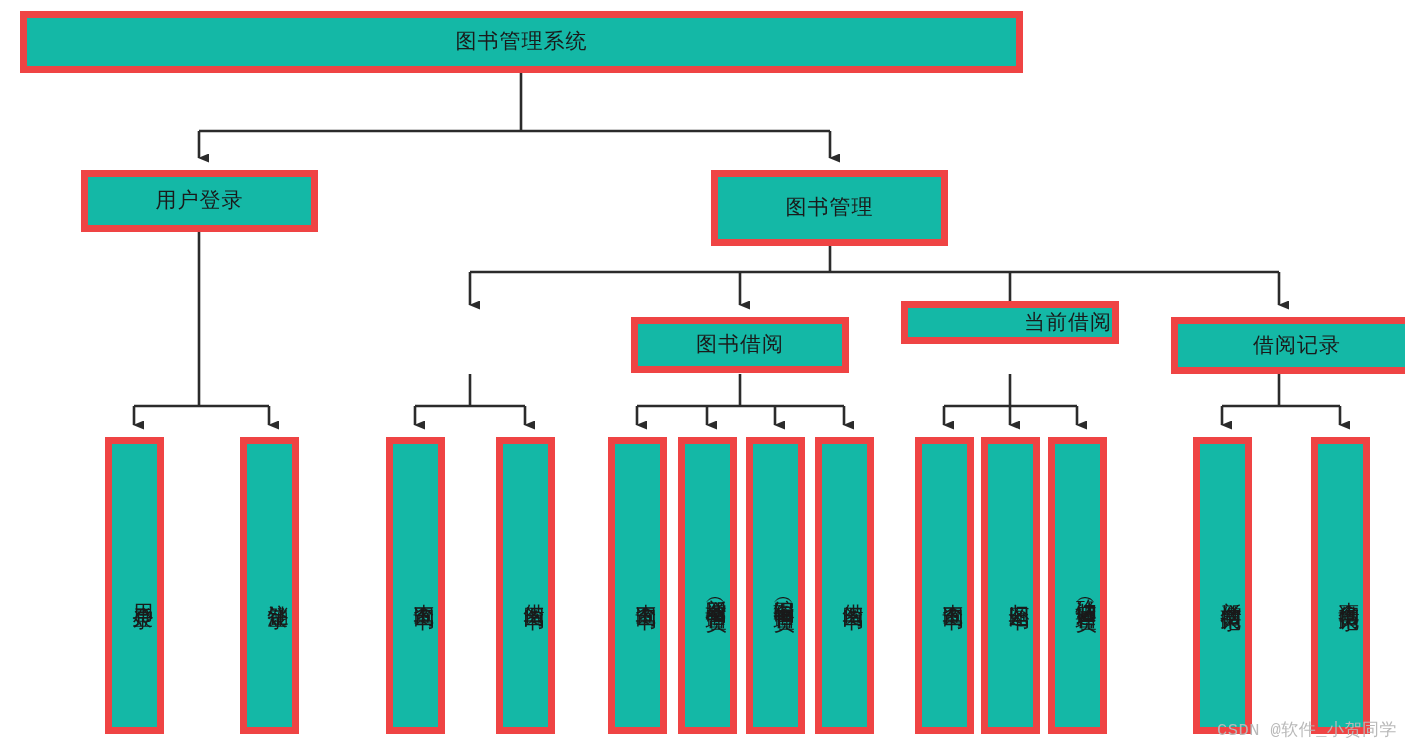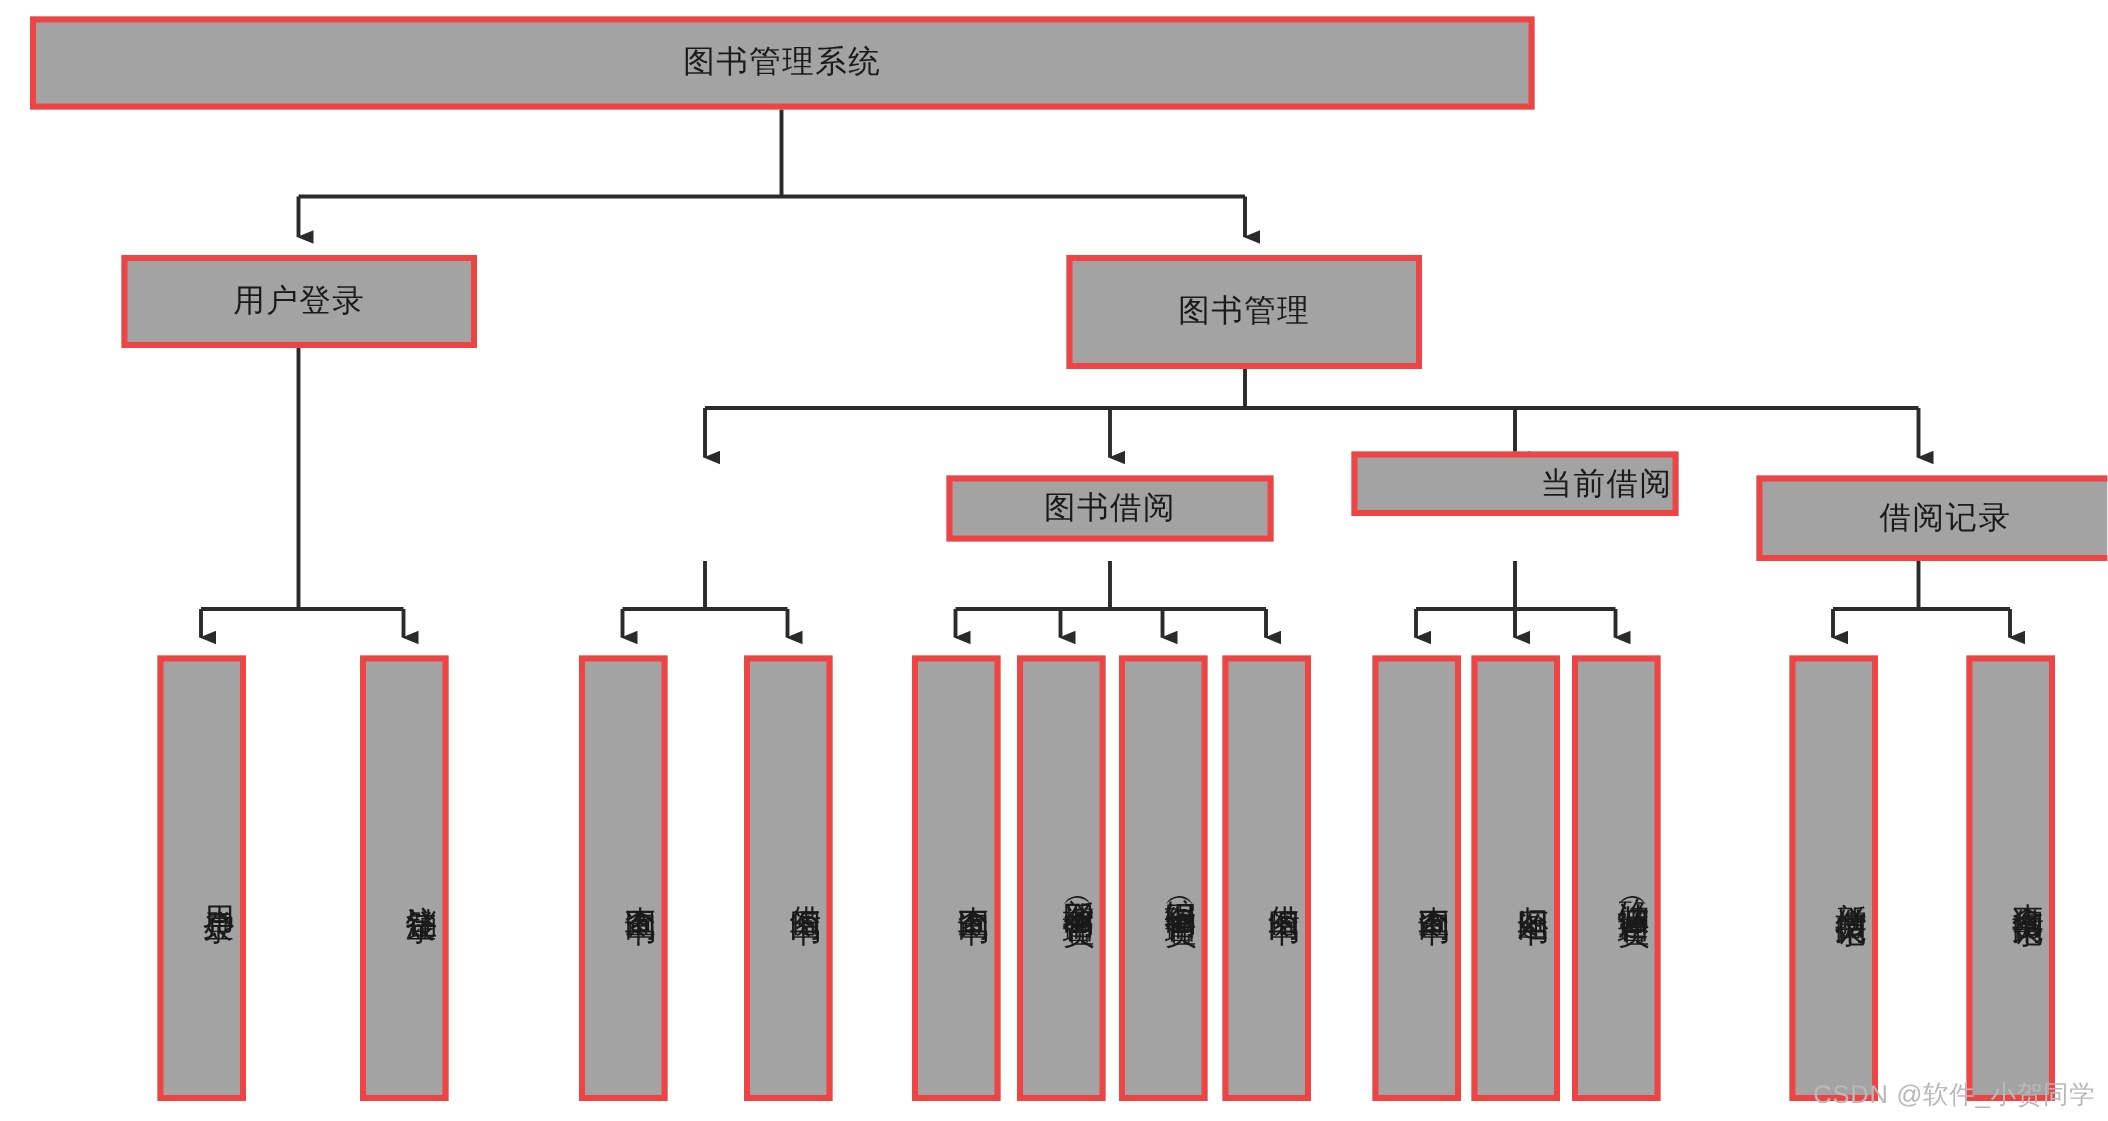--- a/index.html
+++ b/index.html
@@ -18,22 +18,22 @@
   #wires {
     position: absolute;
     left: 0; top: 0;
     width: 1405px;
     height: 747px;
     pointer-events: none;
   }
   .node {
     position: absolute;
     box-sizing: border-box;
-    border: 4px solid #ef4444;
-    background: #a3a3a3;
+    border: 7px solid #ef4444;
+    background: #14b8a6;
     display: flex;
     align-items: center;
     justify-content: center;
     color: #1a1a1a;
   }
   .node.horiz {
     font-size: 21px;
     letter-spacing: 1px;
     line-height: 1.2;
     text-align: center;
@@ -55,21 +55,21 @@
     white-space: nowrap;
   }
   #watermark {
     position: absolute;
     right: 8px;
     bottom: 6px;
     font-size: 17px;
     color: #b9b9b9;
     letter-spacing: 0.5px;
     white-space: nowrap;
-    font-family: Liberation Sans, sans-serif;
+    font-family: Liberation Mono, monospace;
   }
 </style>
 </head>
 <body>
 
 <div id="canvas">
 
   <svg id="wires" viewBox="0 0 1405 747" xmlns="http://www.w3.org/2000/svg">
     <defs>
       <marker id="arr" markerWidth="10" markerHeight="12" refX="4.5" refY="10" orient="auto" markerUnits="userSpaceOnUse">
@@ -124,21 +124,21 @@
     <span>图书管理系统</span>
   </div>
 
   <div class="node horiz" style="left:81px; top:170px; width:237px; height:62px;">
     <span>用户登录</span>
   </div>
   <div class="node horiz" style="left:711px; top:170px; width:237px; height:76px;">
     <span>图书管理</span>
   </div>
 
-  <div class="node horiz" style="left:631px; top:317px; width:218px; height:44px;">
+  <div class="node horiz" style="left:631px; top:317px; width:218px; height:56px;">
     <span>图书借阅</span>
   </div>
   <div class="node horiz" style="left:901px; top:301px; width:218px; height:43px;justify-content:flex-end;">
     <span>当前借阅</span>
   </div>
   <div class="node horiz" style="left:1171px; top:317px; width:252px; height:57px;">
     <span>借阅记录</span>
   </div>
 
   <div class="node vert" style="left:105px; top:437px; width:59px; height:297px;">

